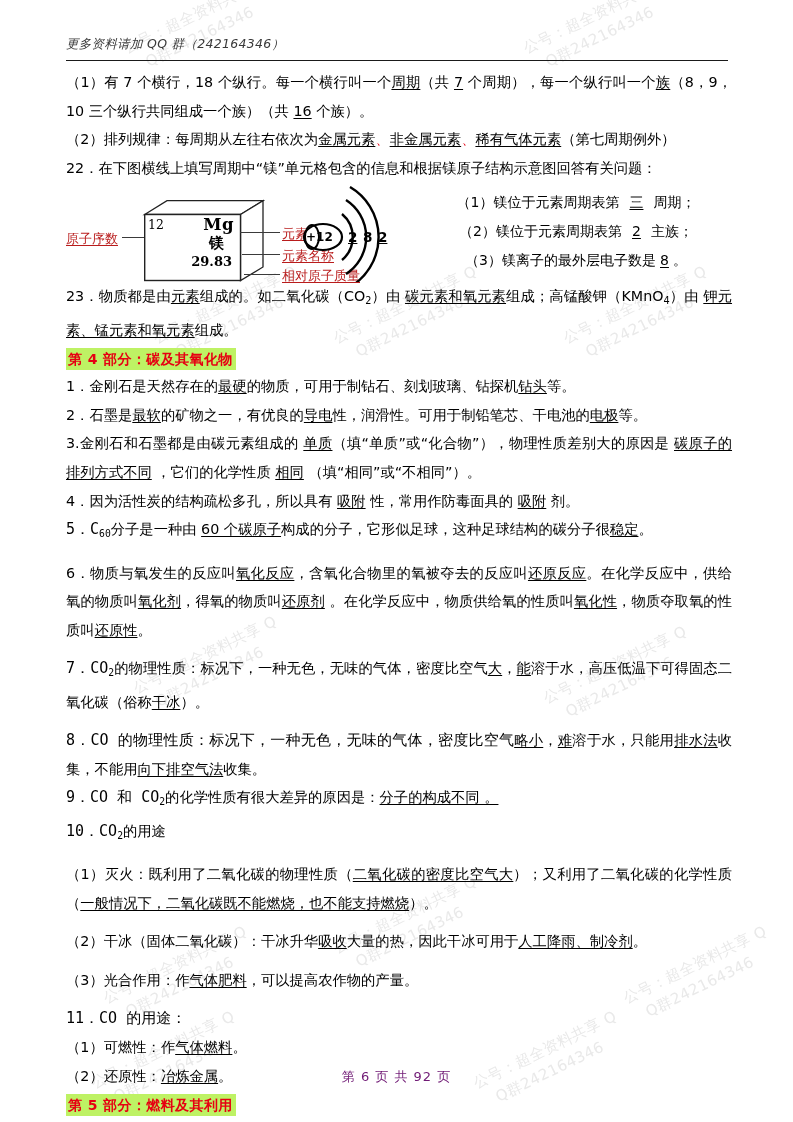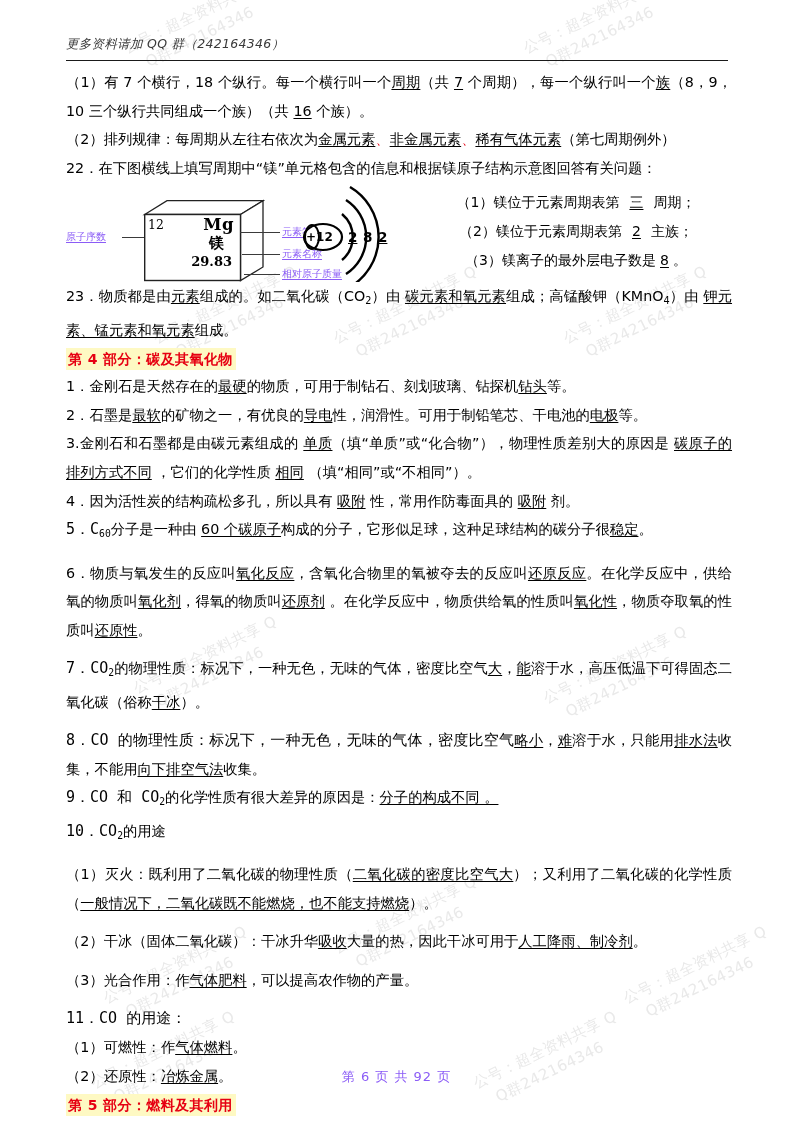--- a/index.html
+++ b/index.html
@@ -77,40 +77,40 @@
   }
   p.sp { margin-top: 10px; }
 
   .r  { color: #e60012; }
   .ru { color: #000000; text-decoration: underline; text-underline-offset: 2px; }
   .mono { font-family: "DejaVu Sans Mono", "Liberation Mono", monospace; font-size: 15px; }
   .sub { font-size: 0.68em; vertical-align: -0.28em; }
 
   .sec-head {
     display: inline-block;
-    background: #fef9c3;
+    background: #bef264;
     color: #e60012;
     font-weight: bold;
     font-size: 14px;
     line-height: 20px;
     padding: 1px 3px 1px 2px;
     margin: 4px 0 2px 0;
     letter-spacing: 0.4px;
   }
 
   
   .fig {
     position: relative;
     height: 96px;
     margin-top: 4px;
   }
   .fig-label {
     position: absolute;
-    font-size: 10px;
-    color: #8b5cf6;
+    font-size: 13px;
+    color: #b91c1c;
     text-decoration: underline;
     text-underline-offset: 2px;
     white-space: nowrap;
   }
   .lead {
     position: absolute;
     height: 1px;
     background: #3a3a3a;
   }
 
@@ -158,21 +158,21 @@
     font-family: "DejaVu Sans", "Liberation Sans", sans-serif;
     text-align: center;
   }
 
   .footer {
     position: absolute;
     left: 0; right: 0;
     top: 1068px;
     text-align: center;
     font-size: 13px;
-    color: #8b5cf6;
+    color: #701a75;
     letter-spacing: 1px;
     font-family: "DejaVu Sans", "Liberation Sans", sans-serif;
     z-index: 2;
   }
 </style>
 </head>
 <body>
 
 <div class="page">
 

